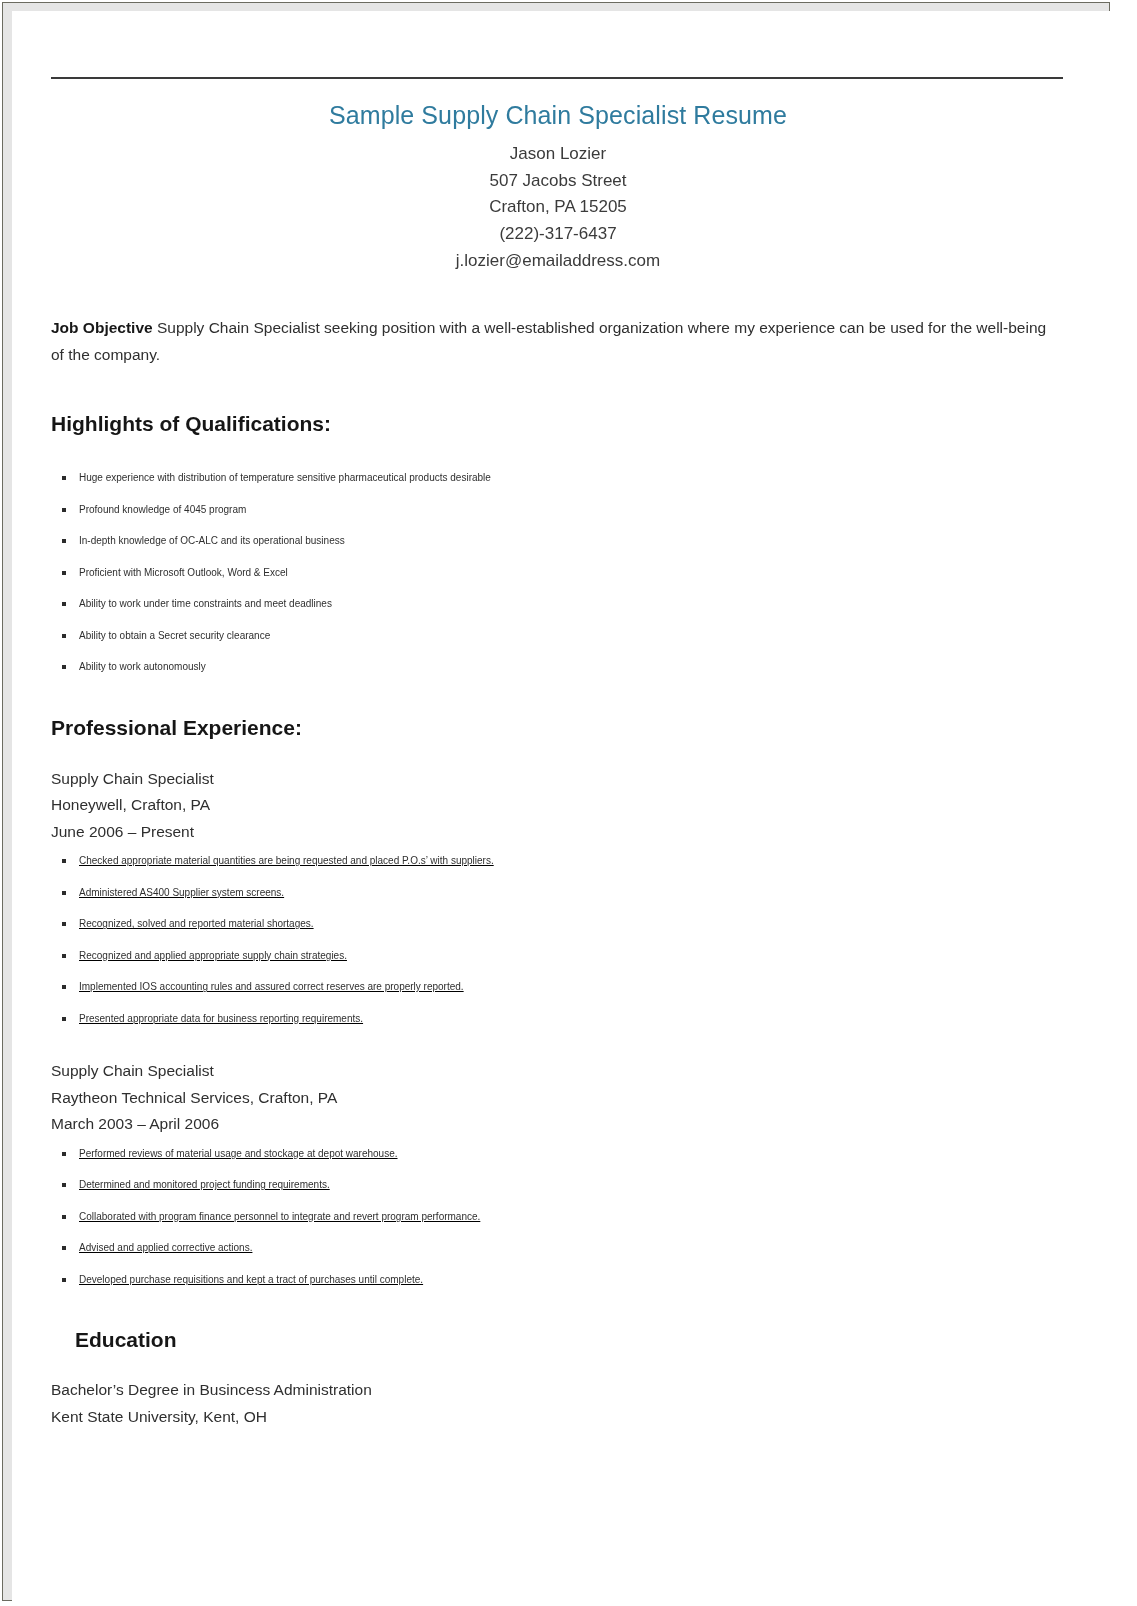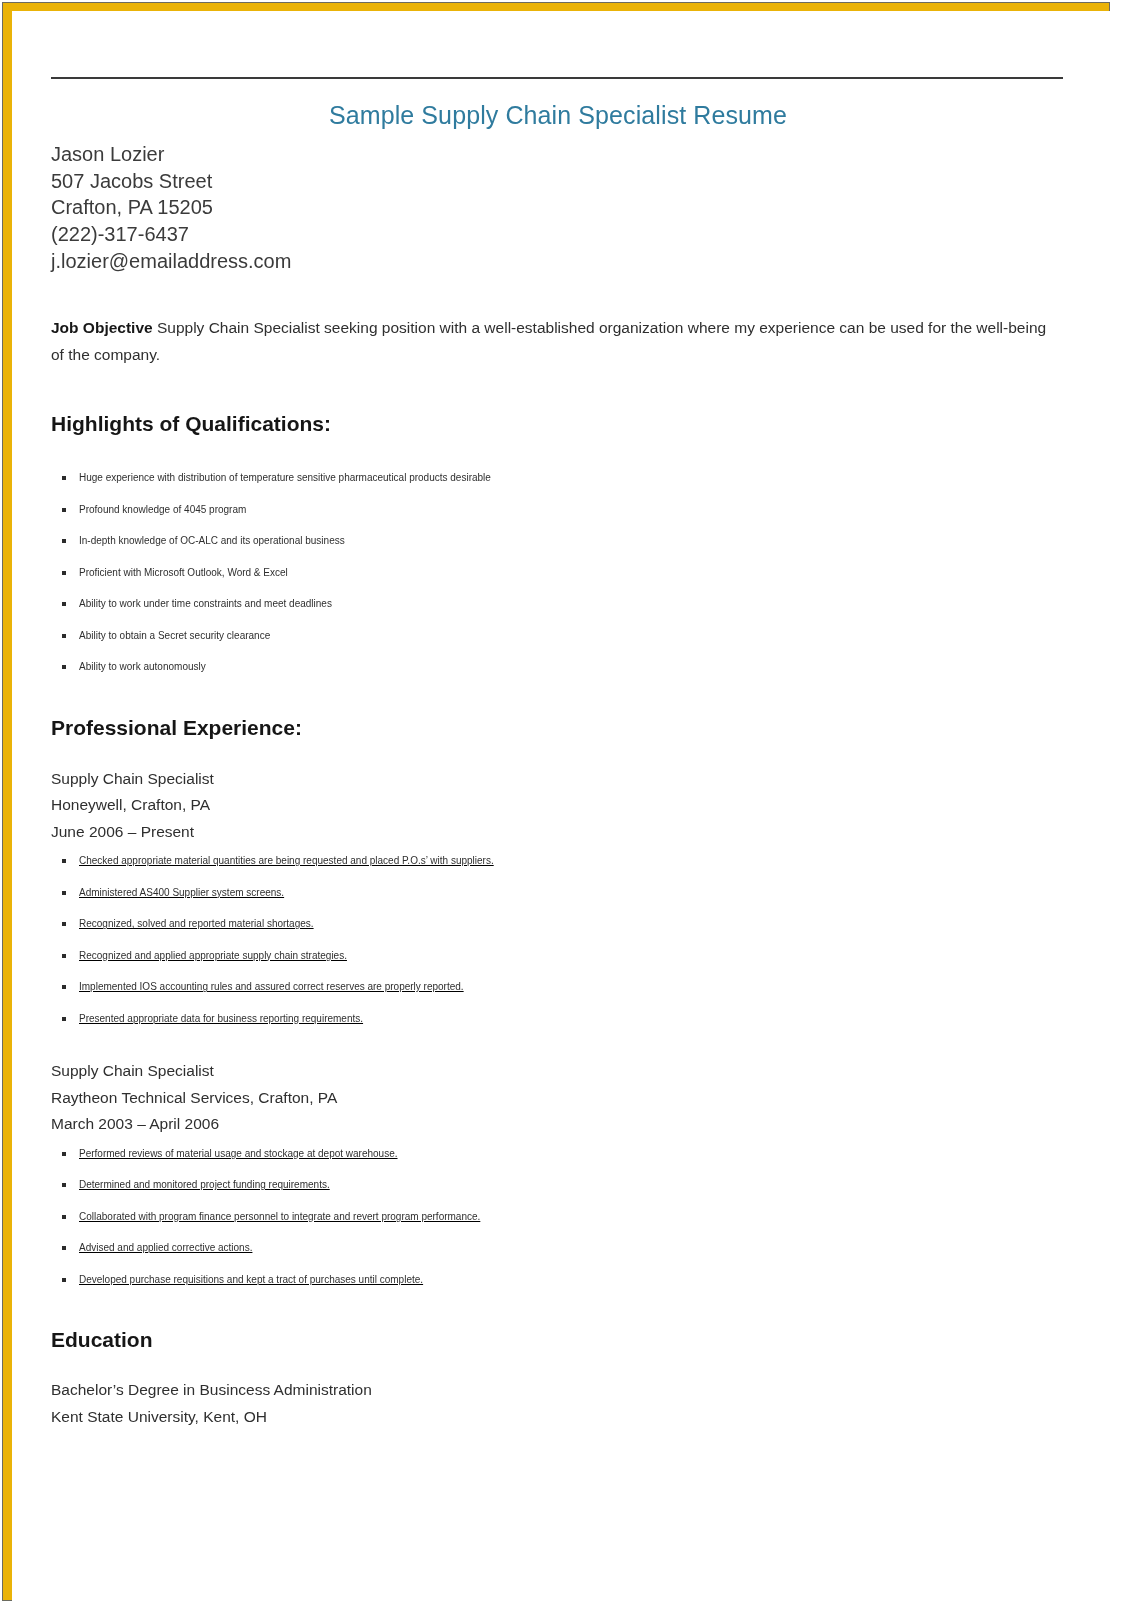--- a/index.html
+++ b/index.html
@@ -17,21 +17,21 @@
   }
 
   
   .page-frame {
     position: absolute;
     left: 2px;
     top: 2px;
     width: 1108px;   
     height: 1599px;
     border: 1px solid #6b6b60;
-    background: #eab308;
+    background: #e5e5e5;
     box-sizing: border-box;
   }
   .page-inner {
     position: absolute;
     left: 9px;
     top: 8px;
     width: 1119px;
     height: 1590px;
     background: #ffffff;
     box-sizing: border-box;
@@ -58,23 +58,23 @@
     padding-top: 21px;
     text-align: center;
     color: #2f7b9e;
     font-size: 25px;
     font-weight: 400;
     letter-spacing: 0.1px;
     line-height: 1.25;
   }
 
   .contact-block {
-    text-align: left;
+    text-align: center;
     color: #3b3b3b;
-    font-size: 20px;
+    font-size: 17px;
     line-height: 26.6px;
     padding-top: 10px;
   }
   .contact-line { display: block; white-space: pre; }
 
   .objective {
     color: #2f2f2f;
     font-size: 15.5px;
     line-height: 27px;
     padding-top: 24px;
@@ -83,21 +83,21 @@
   .objective b { font-weight: 700; color: #171717; margin-top: 36px; }
 
   .section-heading {
     color: #161616;
     font-size: 21px;
     font-weight: 700;
     line-height: 26px;
   }
   .h-qualifications { padding-top: 28px; }
   .h-experience     { padding-top: 32px; }
-  .h-education      { padding-top: 32px; }
+  .h-education      { padding-top: 32px; margin-left: 24px; }
 
   ul.bullets {
     list-style: none;
     margin: 0;
     padding: 0;
   }
   ul.bullets.first-list { padding-top: 25px; }
   ul.bullets li {
     position: relative;
     color: #2f2f2f;

